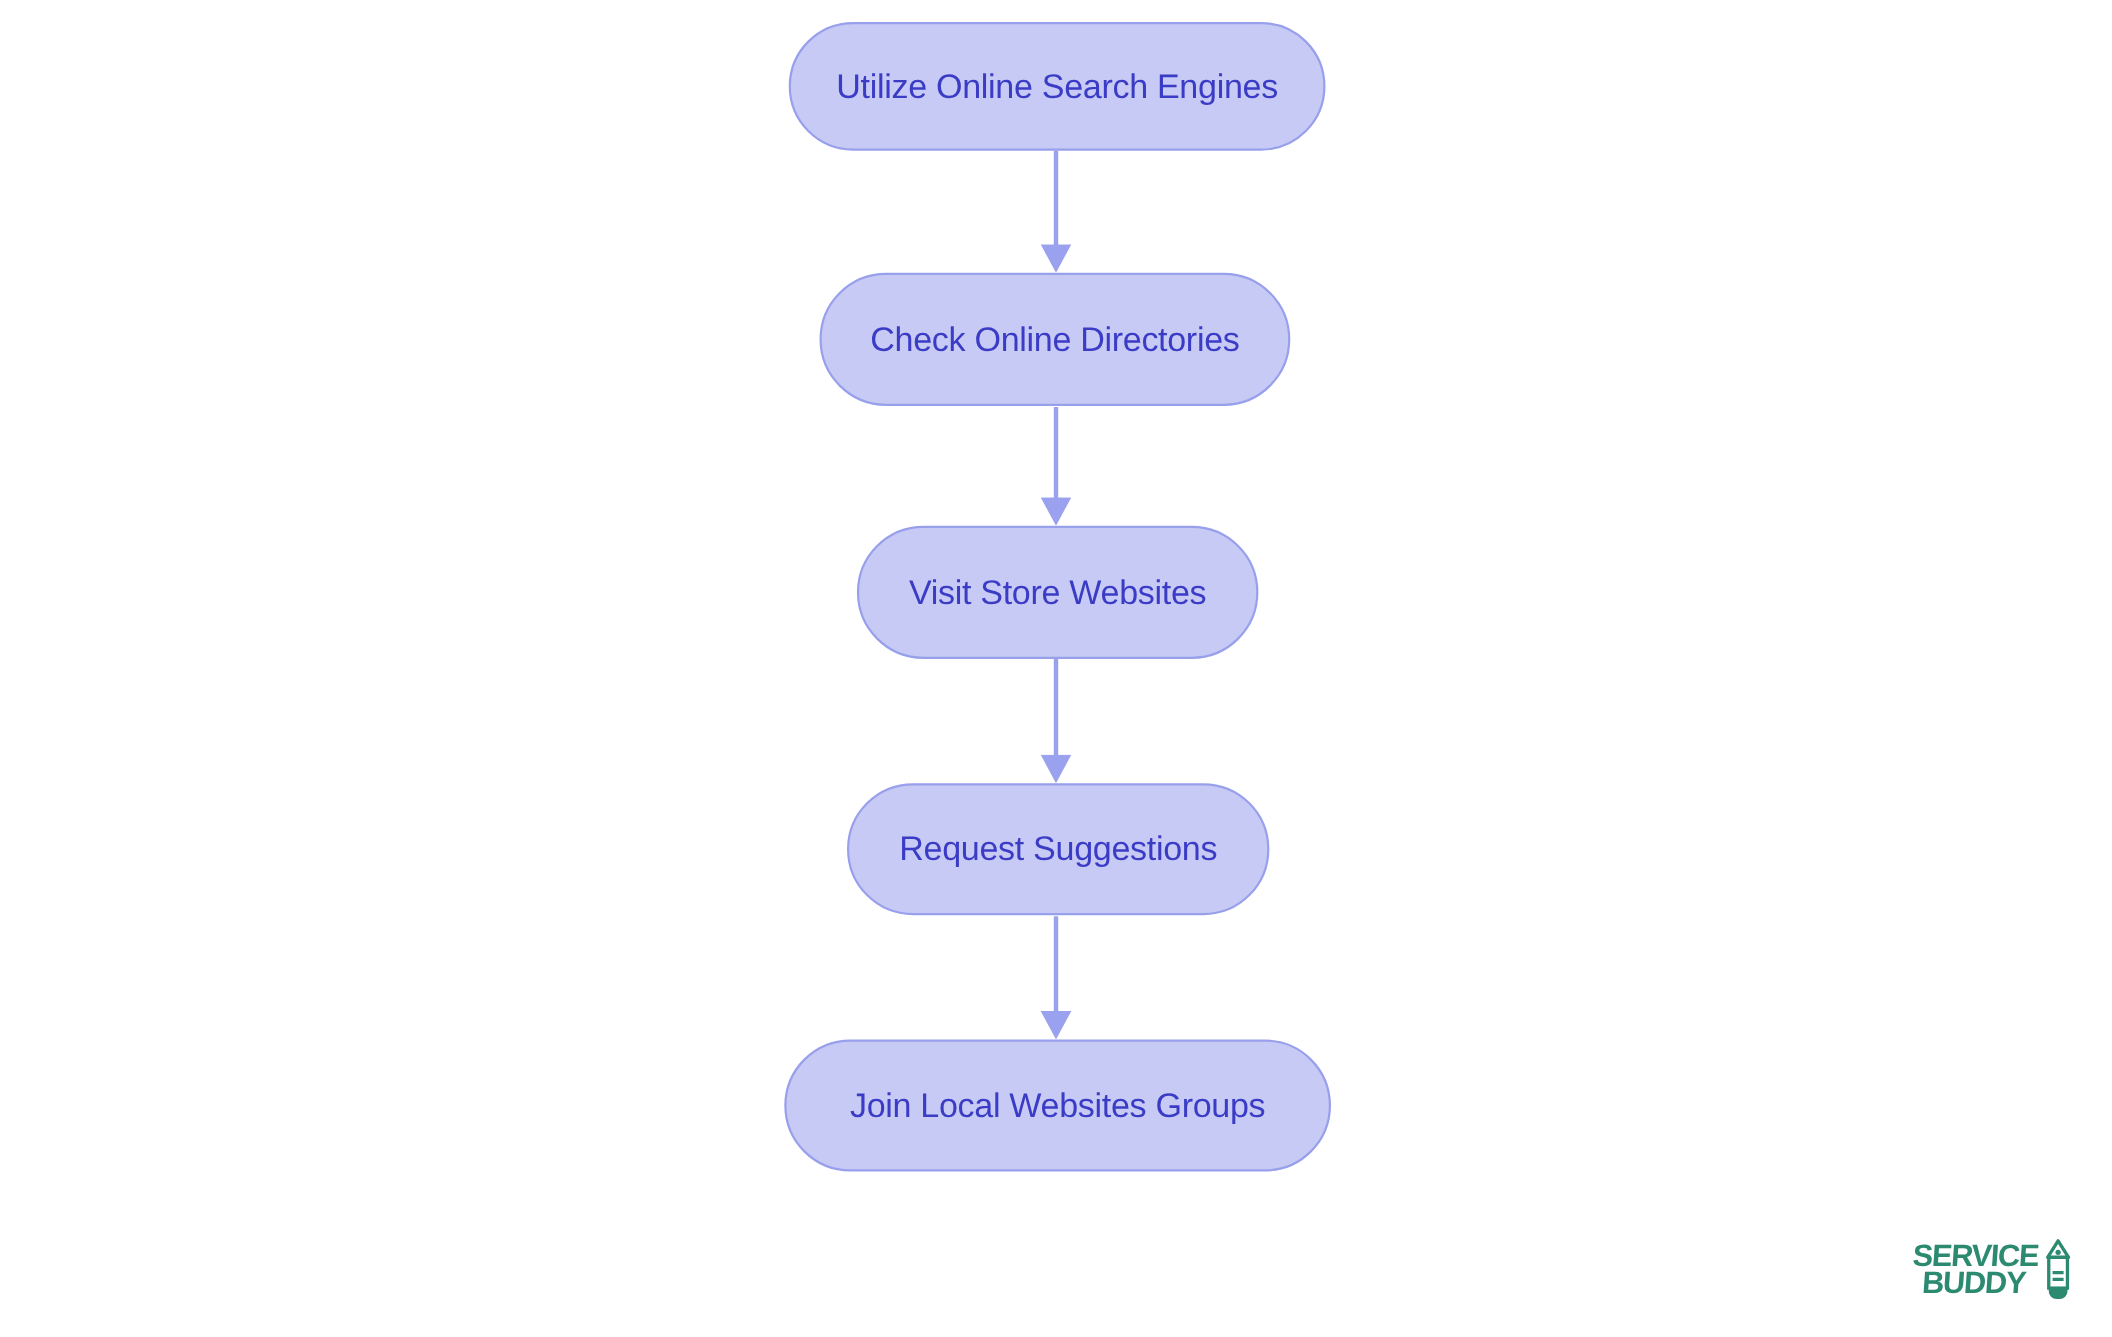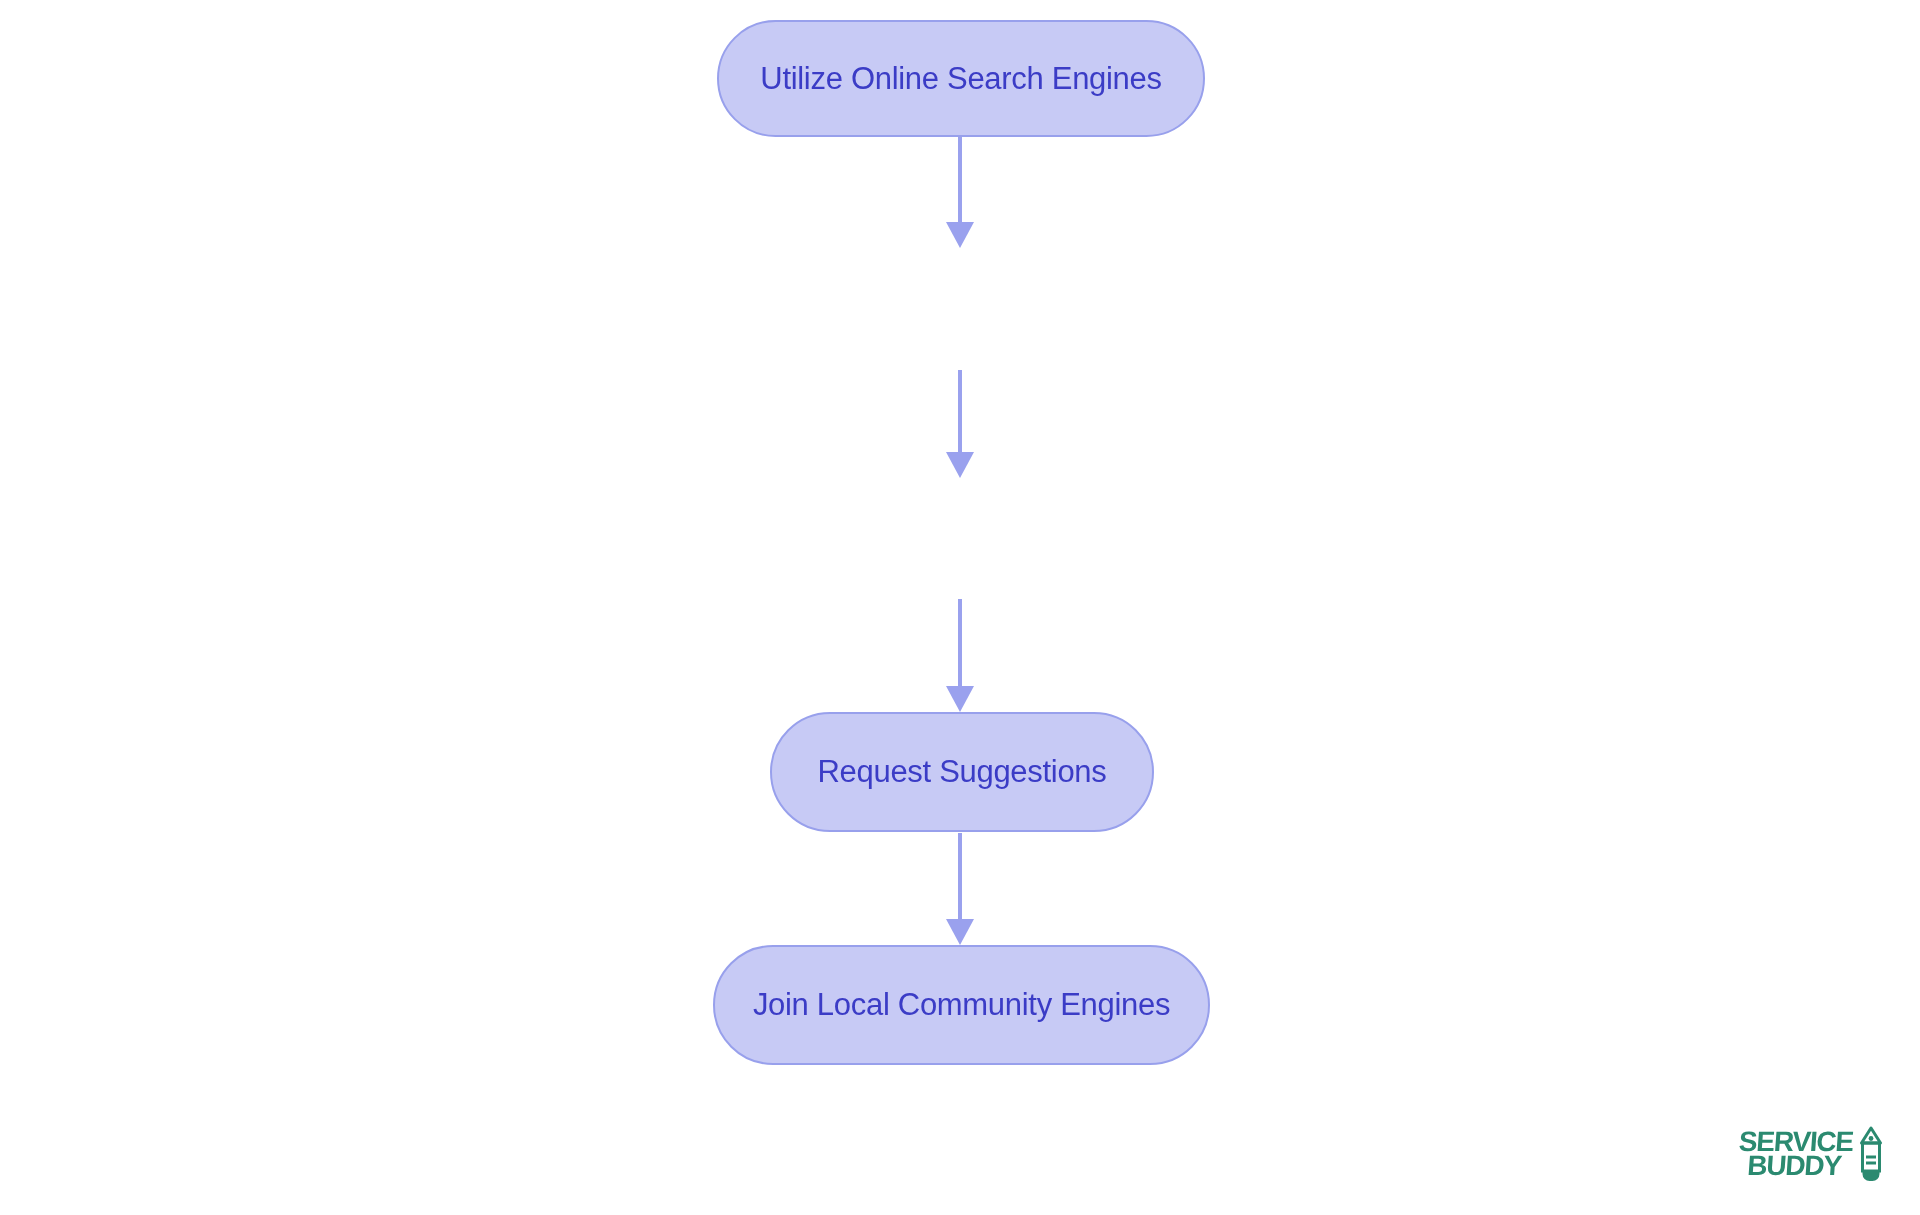--- a/index.html
+++ b/index.html
@@ -96,43 +96,49 @@
 
   <div class="flow-node node-1">
     <span>Utilize Online Search Engines</span>
   </div>
 
   <div class="flow-arrow arrow-1">
     <div class="arrow-shaft"></div>
     <div class="arrow-head"></div>
   </div>
 
+  <div class="flow-node node-2">
+    <span>Check Online Directories</span>
+  </div>
 
   <div class="flow-arrow arrow-2">
     <div class="arrow-shaft"></div>
     <div class="arrow-head"></div>
   </div>
 
+  <div class="flow-node node-3">
+    <span>Visit Store Websites</span>
+  </div>
 
   <div class="flow-arrow arrow-3">
     <div class="arrow-shaft"></div>
     <div class="arrow-head"></div>
   </div>
 
   <div class="flow-node node-4">
     <span>Request Suggestions</span>
   </div>
 
   <div class="flow-arrow arrow-4">
     <div class="arrow-shaft"></div>
     <div class="arrow-head"></div>
   </div>
 
   <div class="flow-node node-5">
-    <span>Join Local Community Engines</span>
+    <span>Join Local Websites Groups</span>
   </div>
 
   <div class="logo">
     <div class="logo-text">
       <span>SERVICE</span>
       <span>BUDDY</span>
     </div>
     <div class="logo-pencil">
       <svg width="24" height="56" viewBox="0 0 24 56" fill="none" xmlns="http://www.w3.org/2000/svg">
         <polygon points="12,2 21.5,17 2.5,17" stroke="var(--logo-green)" stroke-width="3" stroke-linejoin="round" fill="none"></polygon>

